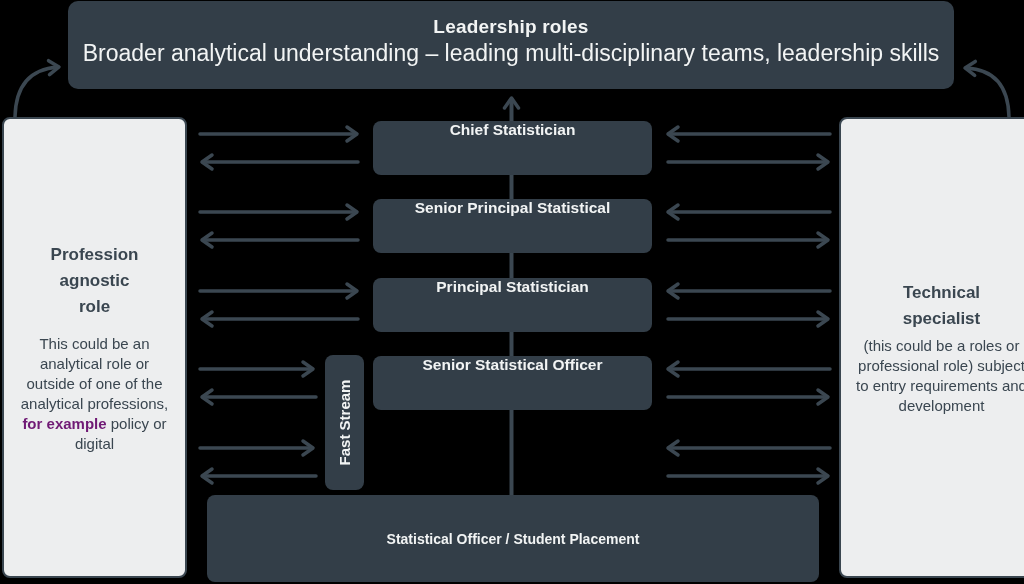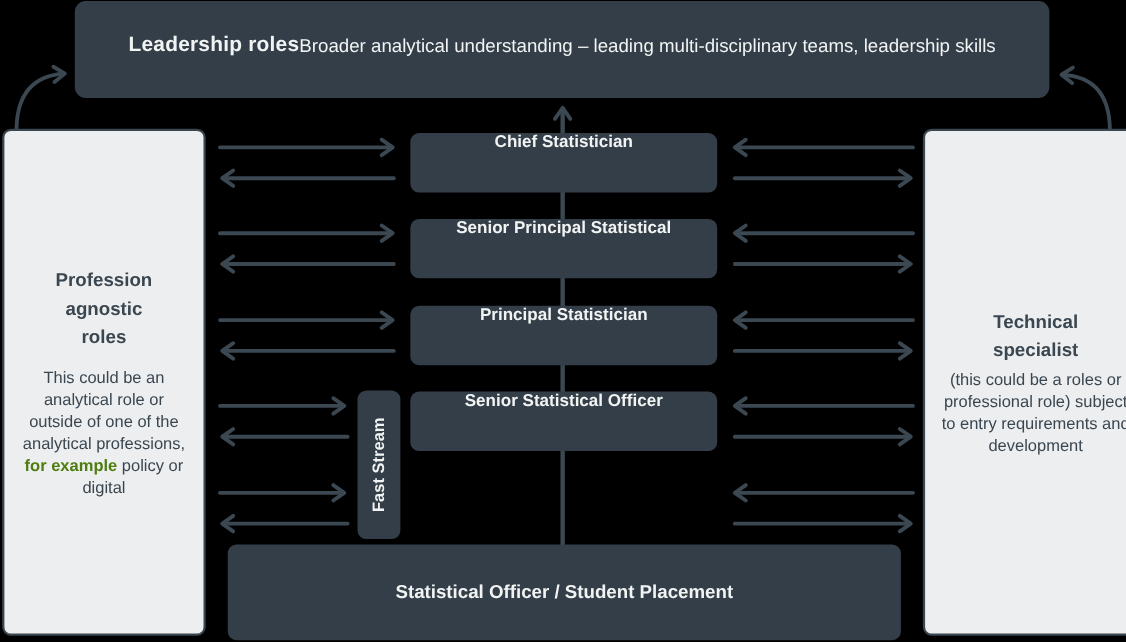--- a/index.html
+++ b/index.html
@@ -15,43 +15,43 @@
   #connectors { position: absolute; left: 0; top: 0; width: 1024px; height: 584px; }
   .arr { stroke: var(--arrow, #3b4751); stroke-width: 3.5; stroke-linecap: round; fill: none; }
   .arr.thick { stroke-width: 4; }
   .arrhead { fill: none; stroke: var(--arrow, #3b4751); stroke-width: 3.5;
              stroke-linecap: round; stroke-linejoin: round; }
 
   
   .banner {
     position: absolute; left: 68px; top: 1px; width: 886px; height: 88px;
     background: var(--box-dark, #333e48); border-radius: 10px;
-    display: flex; flex-direction: row; align-items: center; justify-content: center;
+    display: flex; flex-direction: column; align-items: center; justify-content: center;
     color: var(--text-light, #f2f4f4); text-align: center; padding-bottom: 8px; box-sizing: border-box;
   }
   .banner-title { font-size: 19px; font-weight: bold; letter-spacing: 0.2px; }
-  .banner-sub { font-size: 17px; margin-top: 2px; }
+  .banner-sub { font-size: 23px; margin-top: 2px; }
 
   
   .panel {
     position: absolute; top: 117px; height: 461px;
     background: var(--panel-light, #edeeef);
     border: 2px solid var(--text-dark, #3a4650); border-radius: 8px;
     color: var(--text-dark, #3a4650);
     display: flex; flex-direction: column; align-items: center; justify-content: center;
     text-align: center; box-sizing: border-box; padding: 0 14px;
   }
   .panel-left { left: 2px; width: 185px; }
   .panel-right { left: 839px; width: 205px; }
   .panel-heading { font-size: 17px; font-weight: bold; line-height: 26px; margin: 0 auto 14px auto; }
   .panel-heading.w-narrow { max-width: 100px; }
   .panel-heading.w-mid { max-width: 120px; margin-bottom: 4px; }
   .panel p { font-size: 15px; line-height: 20px; margin: 0; }
   .panel p + p { margin-top: 22px; }
-  .seg-strong { font-weight: bold; color: #4d7c0f; }
+  .seg-strong { font-weight: bold; color: #701a75; }
 
   
   .rolebox {
     position: absolute; left: 373px; width: 279px; height: 54px;
     background: var(--box-dark, #333e48); border-radius: 8px;
     color: var(--text-light, #f2f4f4); font-weight: bold; font-size: 15.5px;
     display: flex; align-items: flex-start; justify-content: center; text-align: center;
   }
 
   
@@ -63,21 +63,21 @@
   .fast span {
     transform: rotate(-90deg); white-space: nowrap;
     color: var(--text-light, #f2f4f4); font-weight: bold; font-size: 15px;
   }
 
   
   .basebox {
     position: absolute; left: 207px; top: 495px; width: 612px; height: 87px;
     background: var(--box-dark, #333e48); border-radius: 8px;
     display: flex; align-items: center; justify-content: center;
-    color: var(--text-light, #f2f4f4); font-weight: bold; font-size: 17px;
+    color: var(--text-light, #f2f4f4); font-weight: bold; font-size: 14px;
   }
 </style>
 </head>
 <body>
 
 <div id="stage">
 
   <svg id="connectors" width="1024" height="584" viewBox="0 0 1024 584" xmlns="http://www.w3.org/2000/svg">
     <defs>
       <marker id="head" markerUnits="userSpaceOnUse" markerWidth="26" markerHeight="22" viewBox="-13 -11 26 22" refX="0" refY="0" orient="auto">
@@ -125,21 +125,21 @@
       <line class="arr" x1="668" y1="476" x2="827" y2="476" marker-end="url(#head)"></line>
     </g>
   </svg>
 
   <div class="banner">
     <div class="banner-title">Leadership roles</div>
     <div class="banner-sub">Broader analytical understanding – leading multi-disciplinary teams, leadership skills</div>
   </div>
 
   <div class="panel panel-left">
-    <div class="panel-heading w-narrow">Profession agnostic roles</div>
+    <div class="panel-heading w-narrow">Profession agnostic role</div>
     <p><span>This could be an analytical role or outside of one of the analytical professions, </span><span class="seg-strong">for example</span><span> policy or digital</span></p>
   </div>
 
   <div class="panel panel-right">
     <div class="panel-heading w-mid">Technical specialist</div>
     <p>(this could be a roles or professional role) subject to entry requirements and development</p>
   </div>
 
   <div class="rolebox" style="top:121px">
     <span>Chief Statistician</span>

